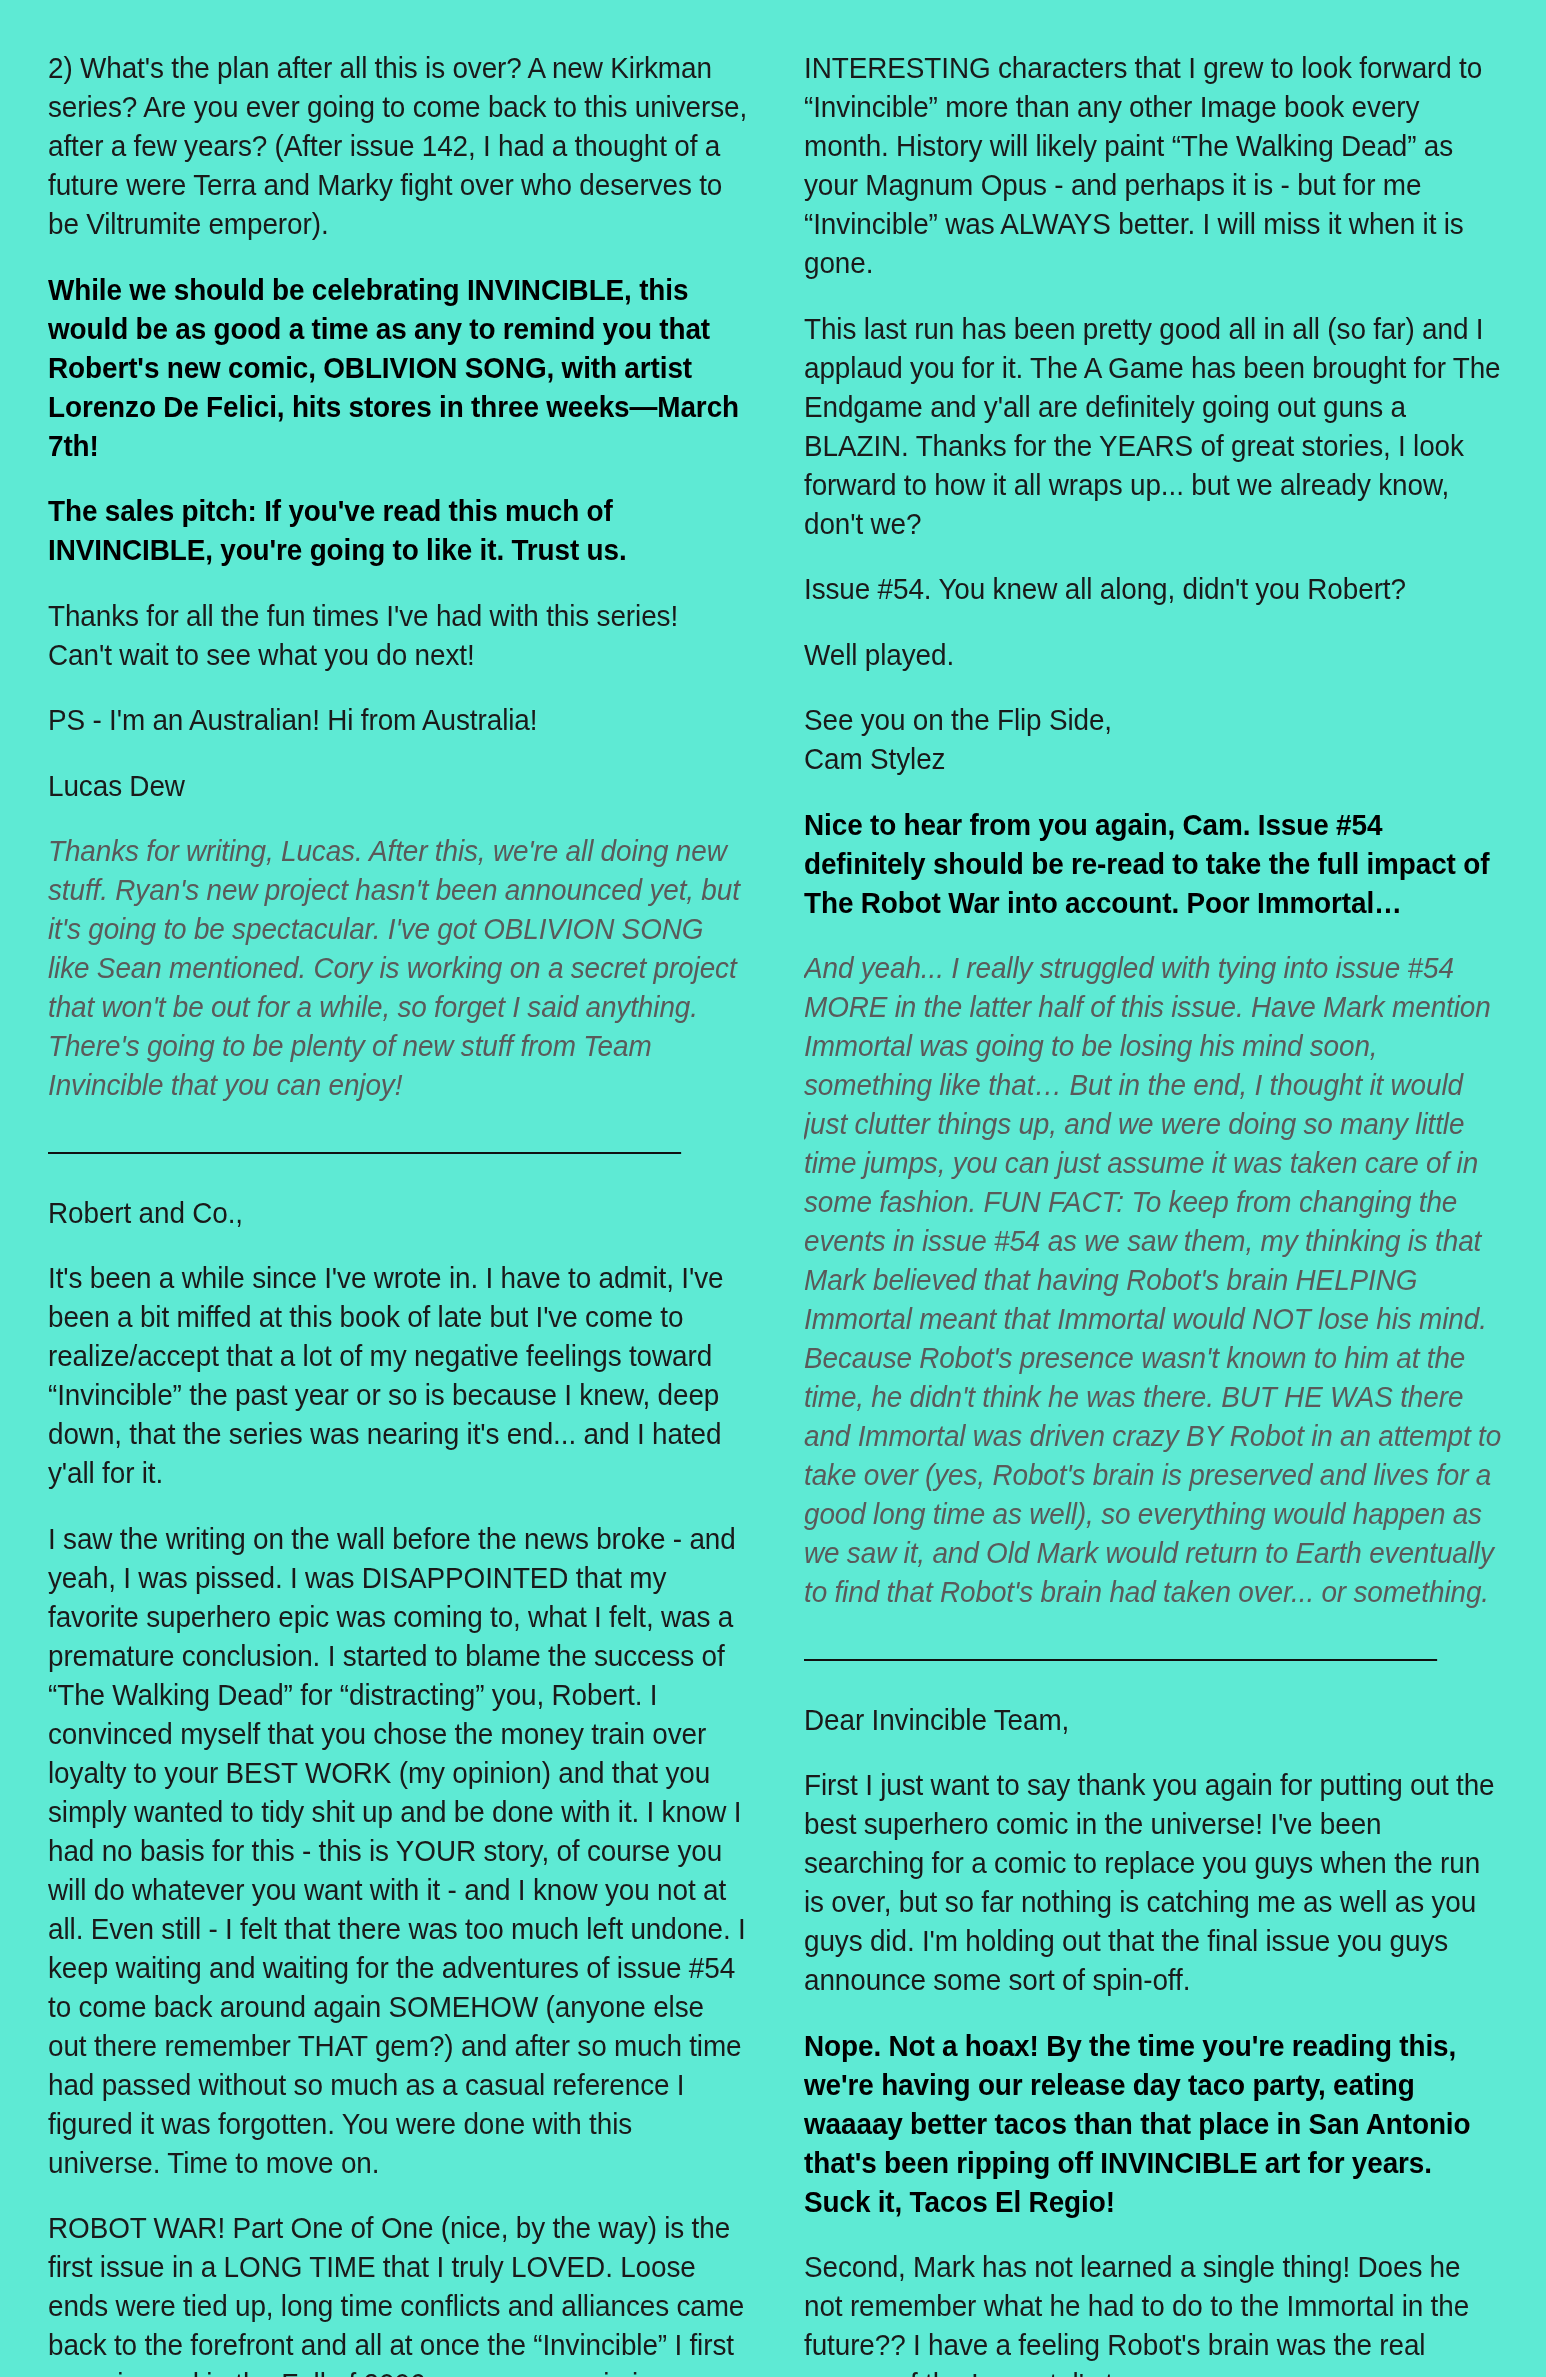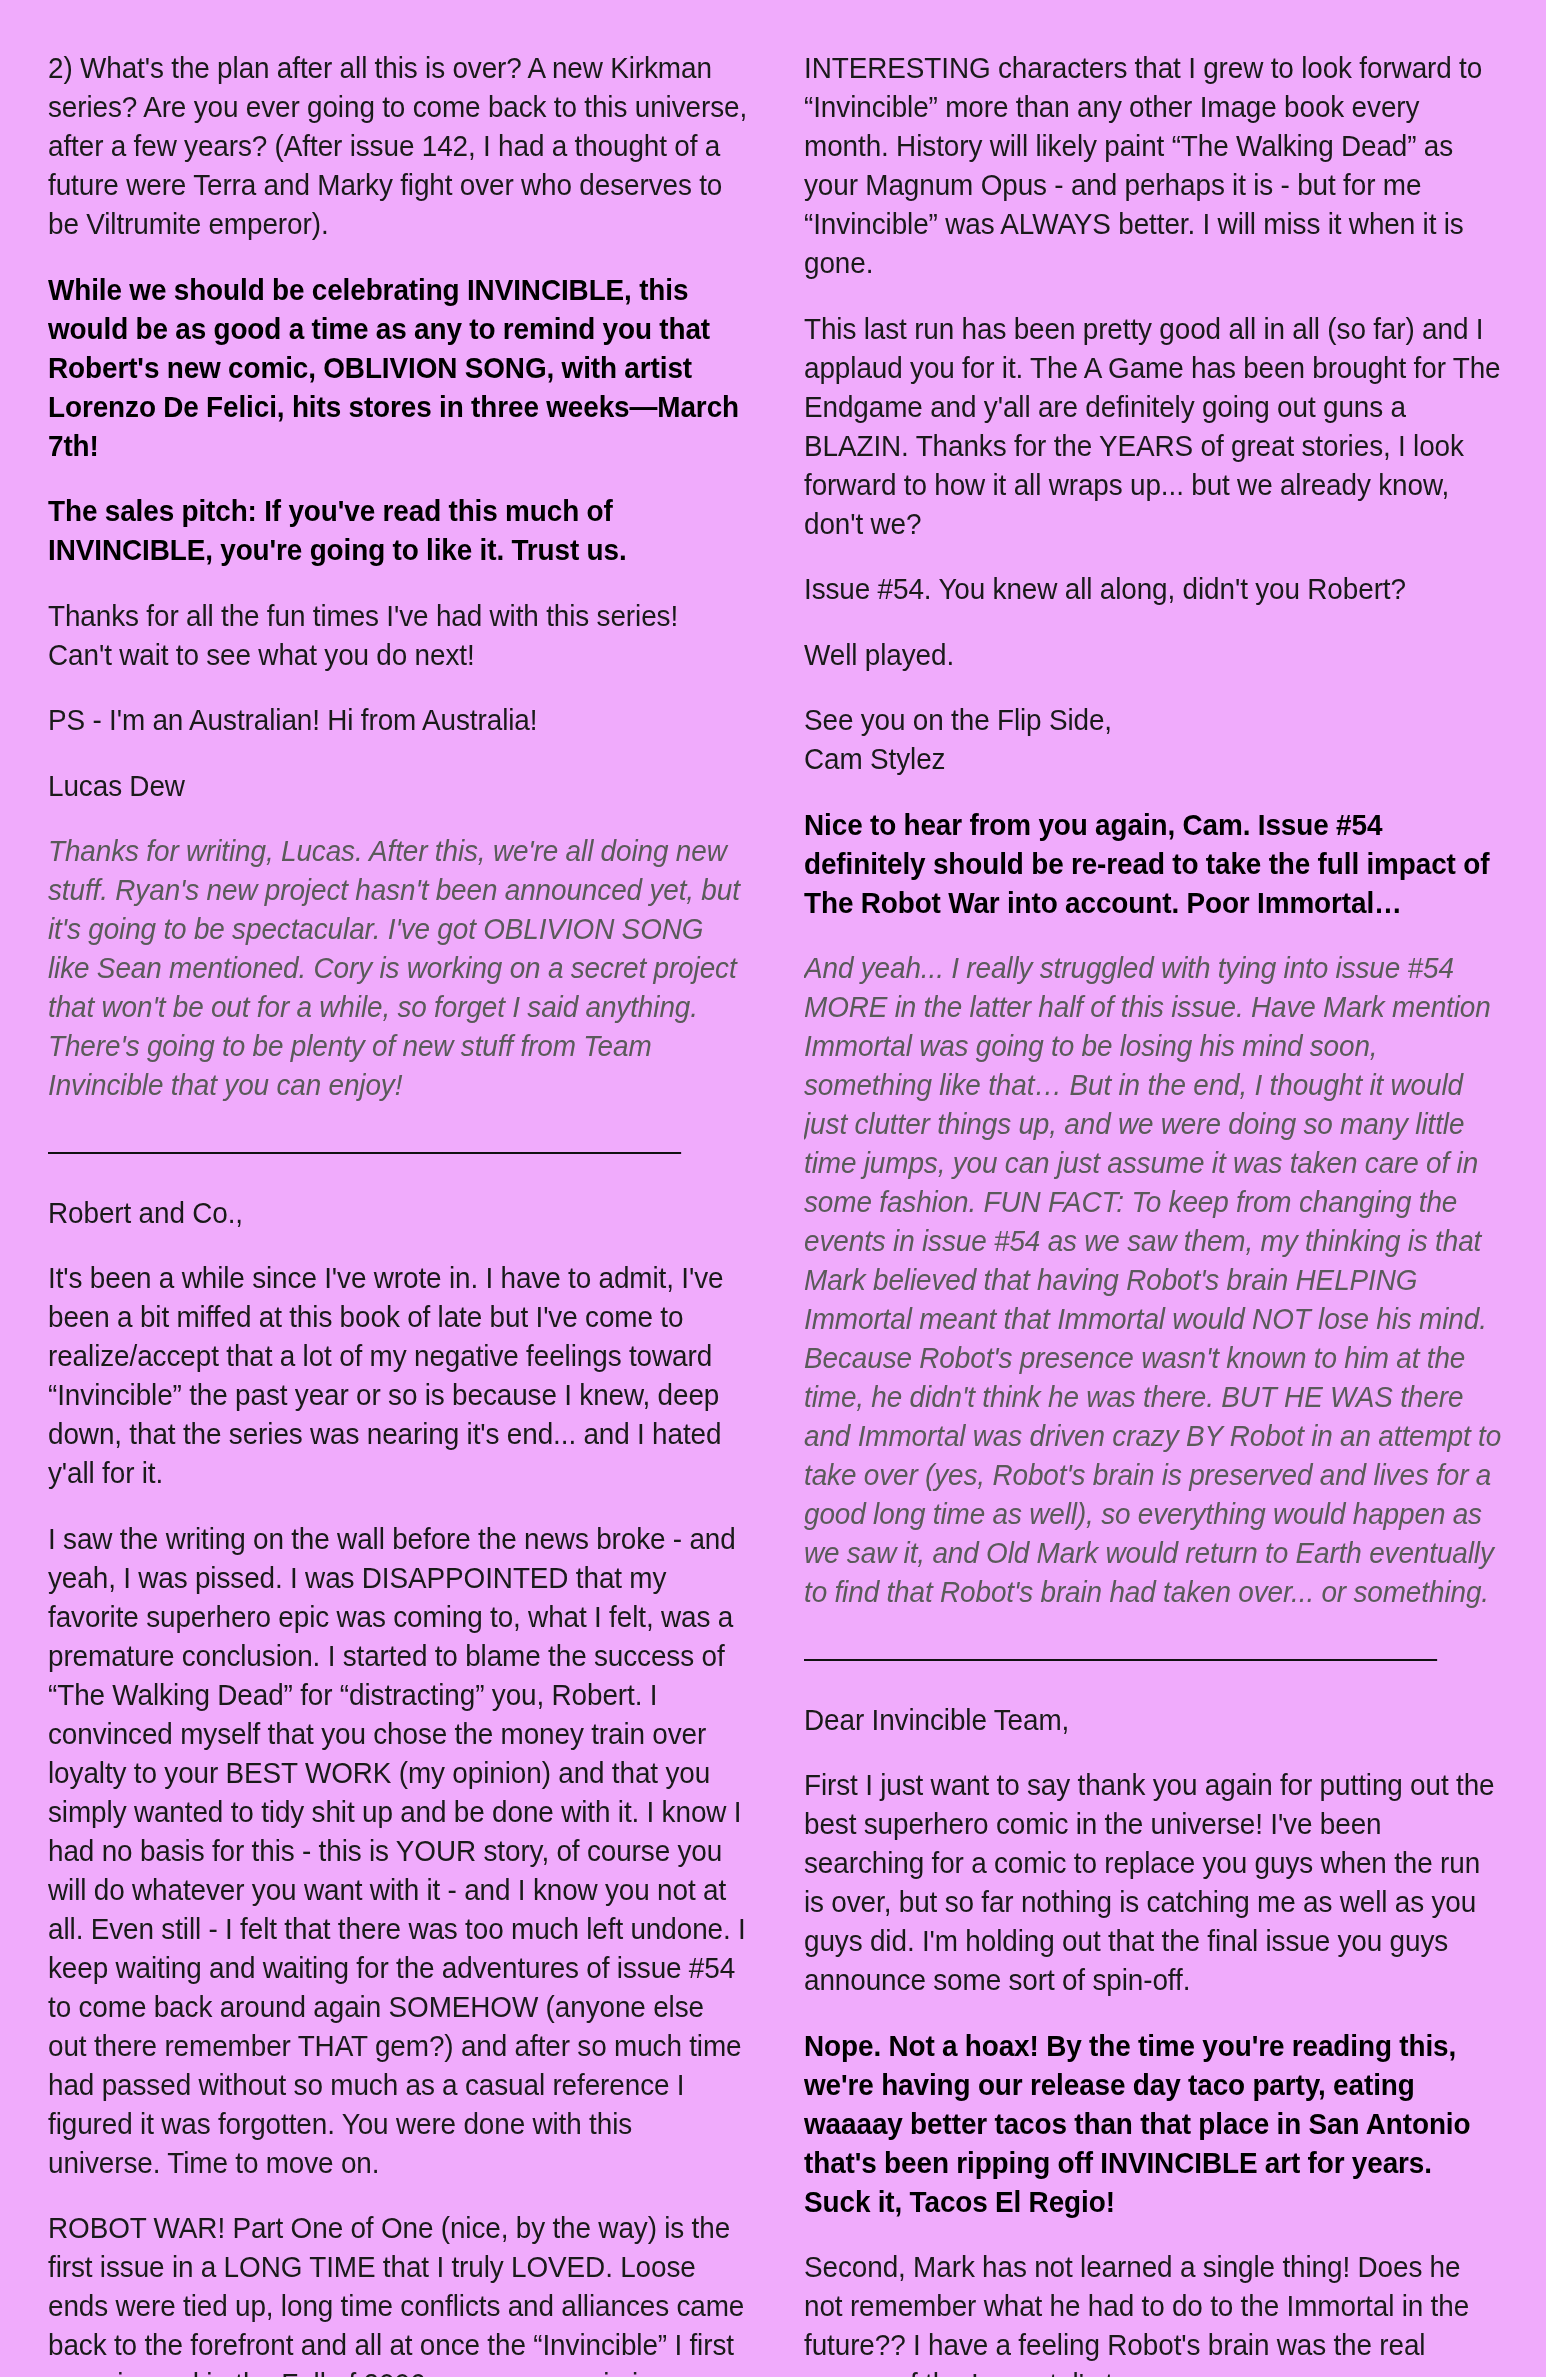--- a/index.html
+++ b/index.html
@@ -15,21 +15,21 @@
     color: #111111;
     -webkit-font-smoothing: antialiased;
   }
 
   #page {
     position: relative;
     width: 1547px;
     height: 2377px;
     box-sizing: border-box;
     padding: 48px 40px 0 48px;
-    background: #f0abfc;
+    background: #5eead4;
     overflow: hidden;
   }
 
   .columns {
     display: flex;
     flex-direction: row;
     align-items: flex-start;
     gap: 56px;
     height: 100%;
   }

